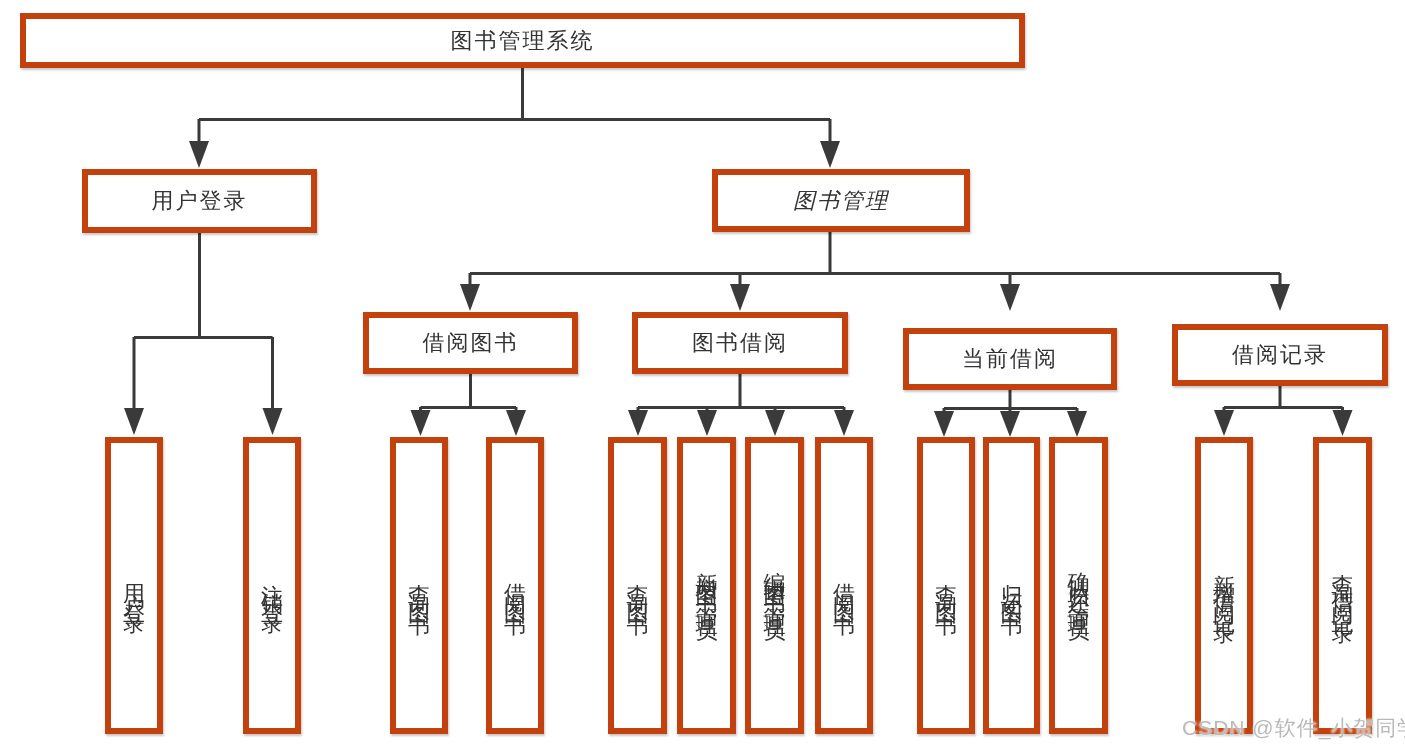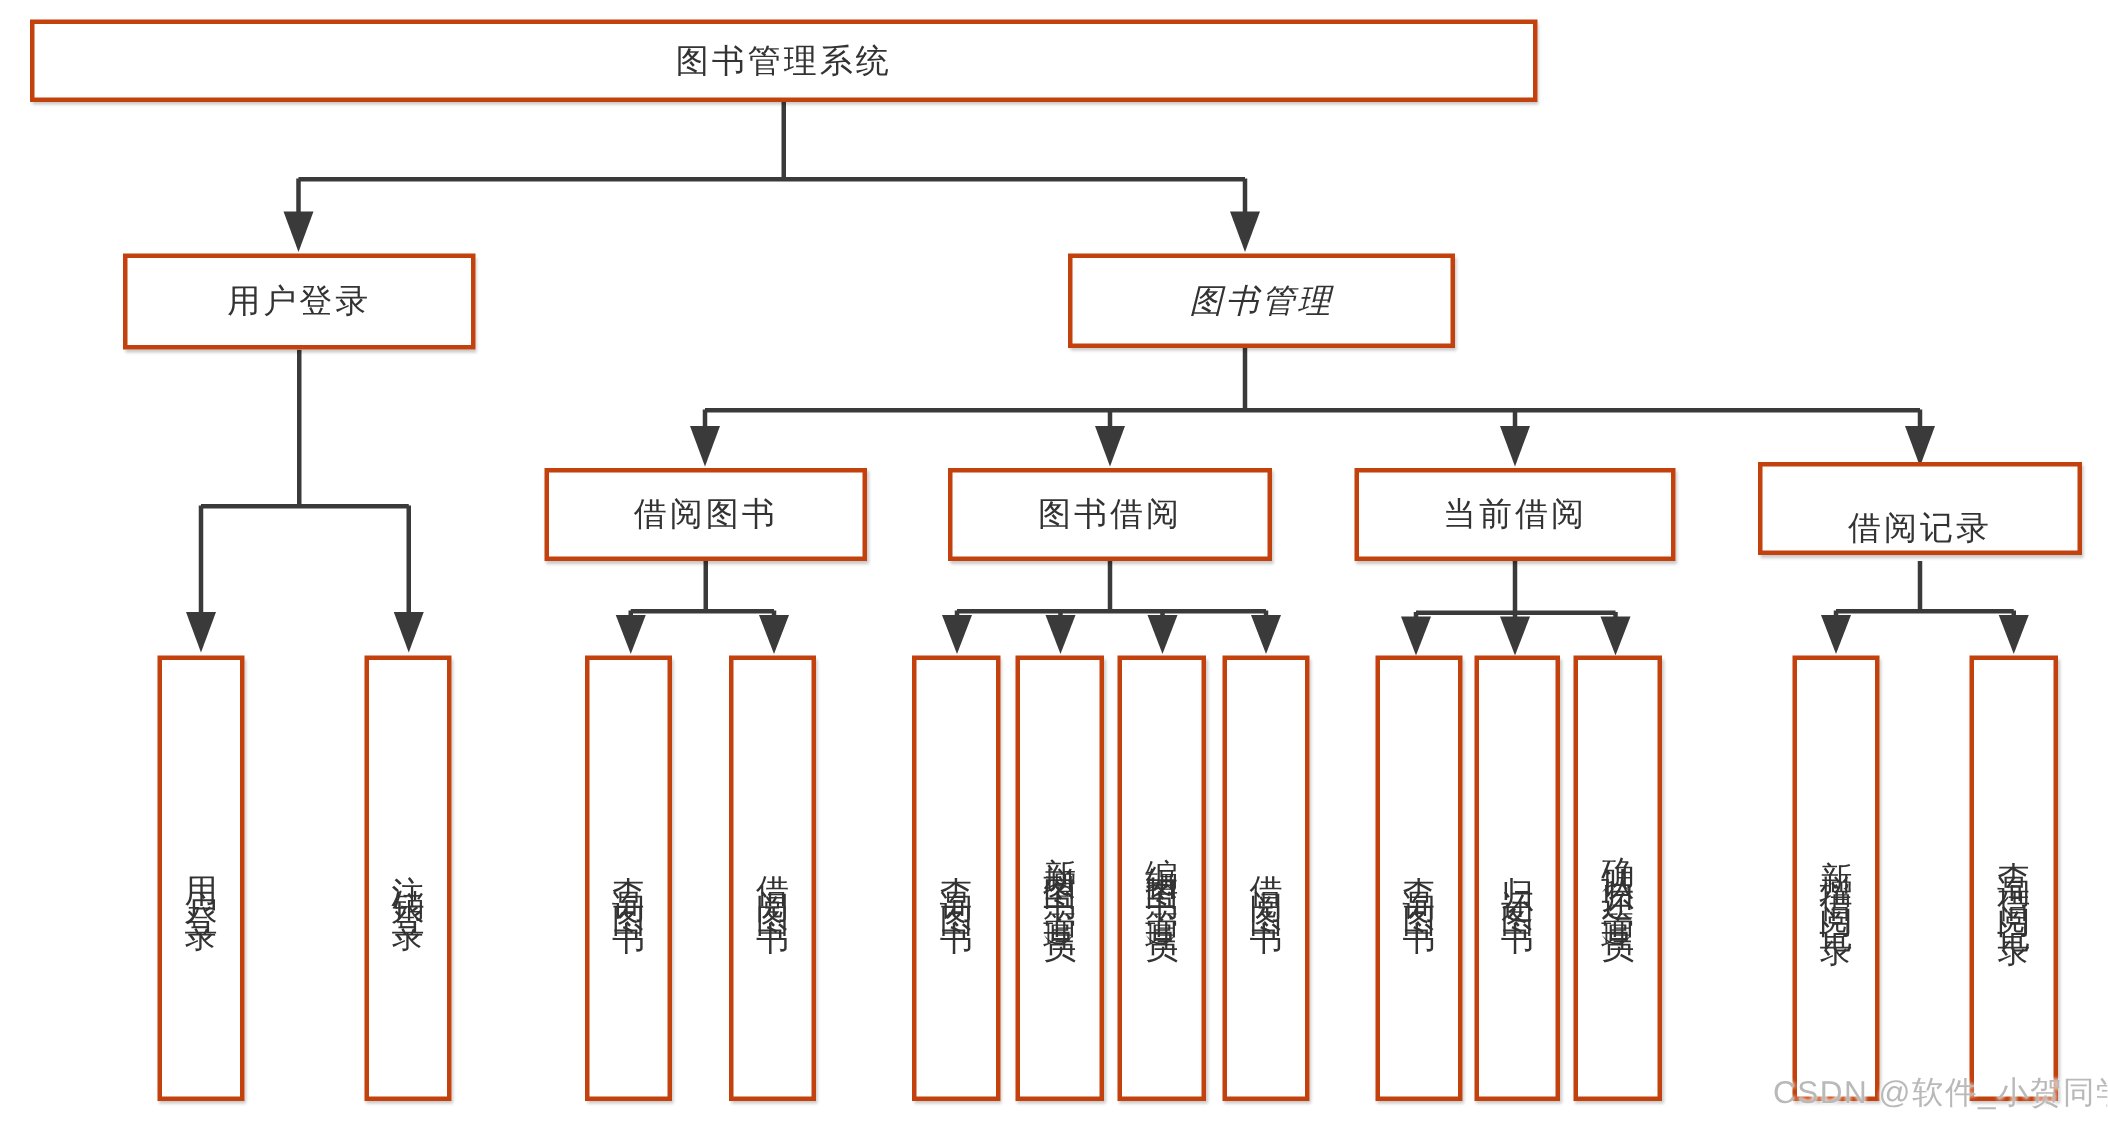--- a/index.html
+++ b/index.html
@@ -7,21 +7,21 @@
   .stage{
     position:relative;
     width:1405px;height:747px;
     background:#ffffff;
     overflow:hidden;
   }
   .lines{position:absolute;left:0;top:0;z-index:1;}
   .box{
     position:absolute;
     box-sizing:border-box;
-    border:3px solid #c2410c;
+    border:6px solid #c2410c;
     background:#ffffff;
     display:flex;
     align-items:center;
     justify-content:center;
     z-index:2;
     box-shadow:1px 2px 2px rgba(0,0,0,0.22);
     color:#333333;
   }
   .hlabel{
     font-size:22px;
@@ -112,24 +112,24 @@
   <div class="box" style="left:712px;top:169px;width:258px;height:63px;font-style:italic;">
     <span class="hlabel">图书管理</span>
   </div>
 
   <div class="box" style="left:363px;top:312px;width:215px;height:62px;">
     <span class="hlabel">借阅图书</span>
   </div>
   <div class="box" style="left:632px;top:312px;width:216px;height:62px;text-align:center;">
     <span class="hlabel">图书借阅</span>
   </div>
-  <div class="box" style="left:903px;top:312px;width:214px;height:62px;">
+  <div class="box" style="left:903px;top:328px;width:214px;height:62px;">
     <span class="hlabel">当前借阅</span>
   </div>
-  <div class="box" style="left:1172px;top:308px;width:216px;height:62px;align-items:flex-end;">
+  <div class="box" style="left:1172px;top:324px;width:216px;height:62px;">
     <span class="hlabel">借阅记录</span>
   </div>
 
   <div class="box leaf" style="left:105px;width:58px;">
     <span class="vlabel">用户登录</span>
   </div>
   <div class="box leaf" style="left:243px;width:58px;">
     <span class="vlabel">注销登录</span>
   </div>
 

